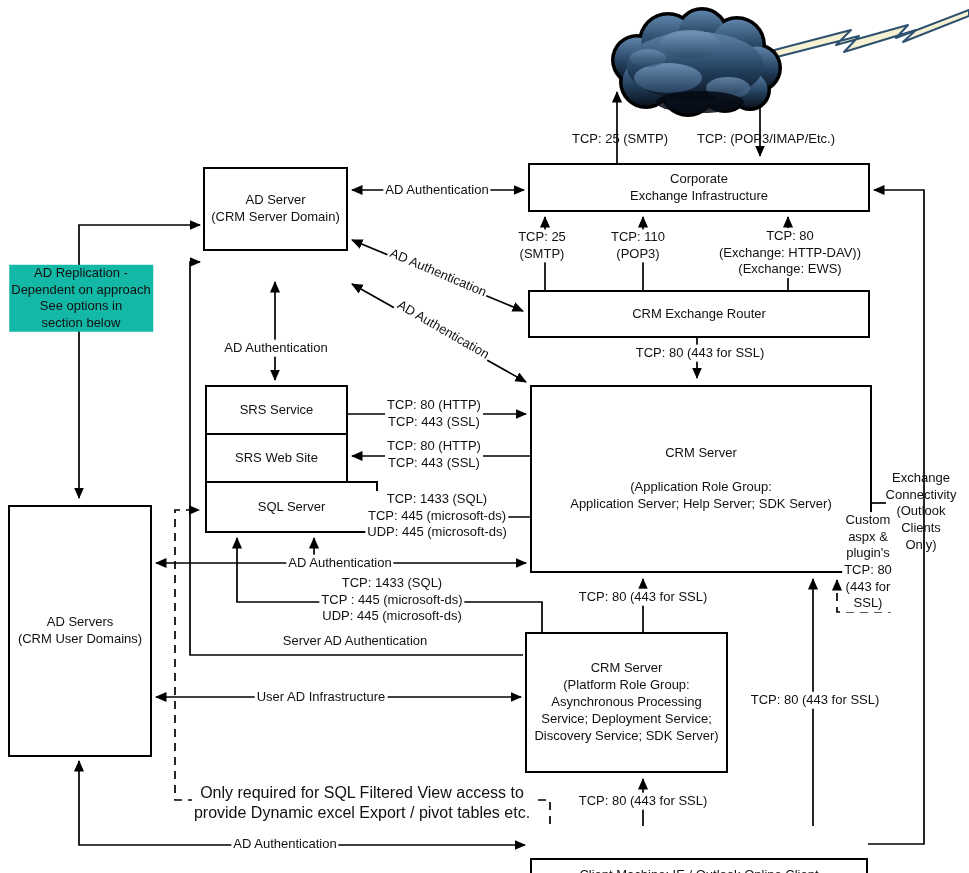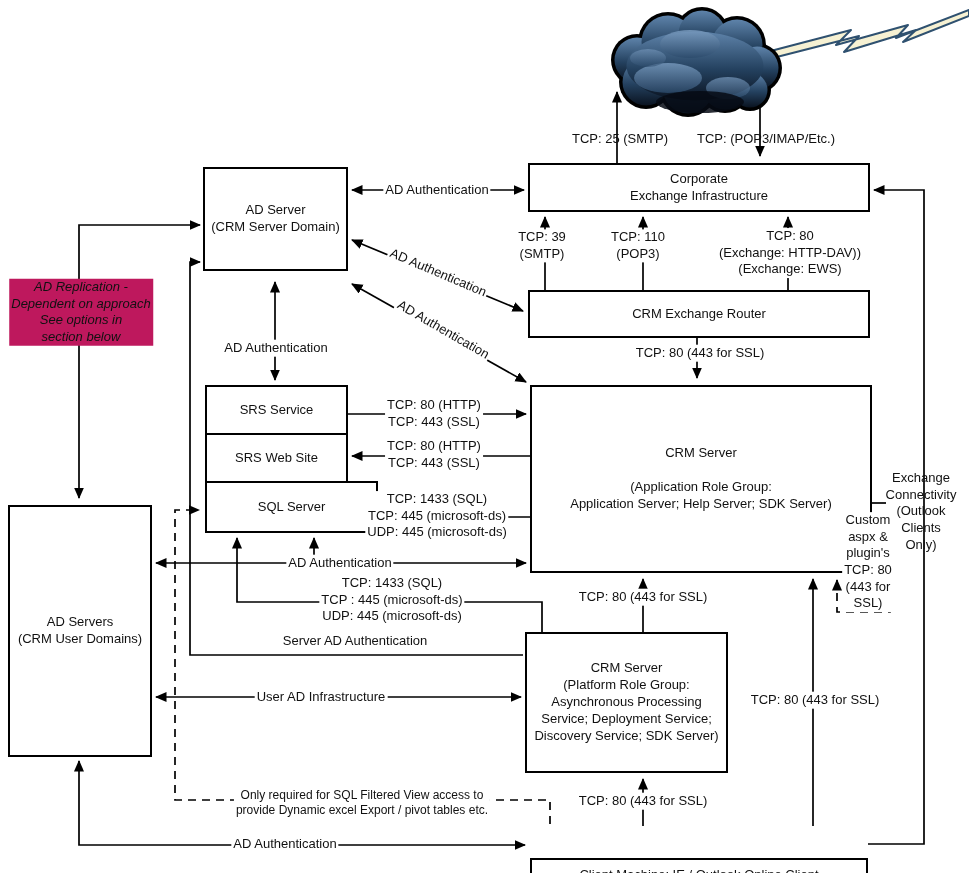--- a/index.html
+++ b/index.html
@@ -12,21 +12,21 @@
     position:absolute;z-index:2;box-sizing:border-box;border:2px solid #000;background:#fff;
     display:flex;align-items:center;justify-content:center;text-align:center;
     font-size:13px;line-height:1.3;white-space:pre-line;
   }
   .lbl{
     position:absolute;z-index:3;transform:translate(-50%,-50%);
     text-align:center;font-size:13px;line-height:1.28;white-space:pre-line;
     background:#fff;padding:0 2px;
   }
   .lbl.nobg{background:transparent;}
-  .lbl.small{font-size:12px;}
+  .lbl.small{font-size:16px;}
   .lbl.rot23{transform:translate(-50%,-50%) rotate(23deg);}
   .lbl.rot30{transform:translate(-50%,-50%) rotate(30deg);}
 </style>
 </head>
 <body>
 
 <div id="canvas">
 
   <svg id="wires" width="969" height="873" viewBox="0 0 969 873">
     <defs>
@@ -127,21 +127,21 @@
       <g>
         <ellipse cx="690" cy="44" rx="30" ry="14" fill="url(#cg2)" opacity="0.85"></ellipse>
         <ellipse cx="668" cy="78" rx="34" ry="15" fill="url(#cg2)" opacity="0.8"></ellipse>
         <ellipse cx="728" cy="88" rx="22" ry="11" fill="url(#cg2)" opacity="0.7"></ellipse>
         <ellipse cx="648" cy="58" rx="18" ry="9" fill="url(#cg2)" opacity="0.6"></ellipse>
         <ellipse cx="700" cy="102" rx="44" ry="11" fill="#060b14" opacity="0.85"></ellipse>
       </g>
     </g>
   </svg>
 
-  <div class="node" style="left:203px;top:167px;width:145px;height:104px;">AD Server
+  <div class="node" style="left:203px;top:167px;width:145px;height:84px;">AD Server
 (CRM Server Domain)</div>
 
   <div class="node" style="left:528px;top:290px;width:342px;height:48px;">CRM Exchange Router</div>
 
   <div class="node" style="left:528px;top:163px;width:342px;height:49px;">Corporate
 Exchange Infrastructure</div>
 
   <div class="node" style="left:205px;top:385px;width:143px;height:50px;">SRS Service</div>
   <div class="node" style="left:205px;top:433px;width:143px;height:50px;">SRS Web Site</div>
   <div class="node" style="left:205px;top:481px;width:173px;height:52px;">SQL Server</div>
@@ -160,36 +160,36 @@
 Service; Deployment Service;
 Discovery Service; SDK Server)</div>
 
   <div class="node" style="left:530px;top:826px;width:338px;height:34px;margin-top:32px;">Client Machine: IE / Outlook Online Client</div>
 
   <div class="lbl nobg" style="left:620px;top:139px;">TCP: 25 (SMTP)</div>
   <div class="lbl nobg" style="left:766px;top:139px;">TCP:  (POP3/IMAP/Etc.)</div>
 
   <div class="lbl" style="left:437px;top:190px;">AD Authentication</div>
 
-  <div class="lbl" style="left:542px;top:246px;">TCP: 39
+  <div class="lbl" style="left:542px;top:246px;">TCP: 25
 (SMTP)</div>
   <div class="lbl" style="left:638px;top:246px;">TCP: 110
 (POP3)</div>
   <div class="lbl" style="left:790px;top:253px;">TCP: 80
 (Exchange: HTTP-DAV))
 (Exchange: EWS)</div>
 
   <div class="lbl rot23" style="left:438px;top:273px;">AD Authentication</div>
   <div class="lbl rot30" style="left:443px;top:330px;">AD Authentication</div>
 
   <div class="lbl" style="left:276px;top:348px;">AD Authentication</div>
 
   <div class="lbl" style="left:700px;top:353px;">TCP: 80 (443 for SSL)</div>
 
-  <div class="lbl nobg" style="left:81px;top:312px;background:#be185d;font-style:italic;">AD Replication -
+  <div class="lbl nobg" style="left:81px;top:298px;background:#14b8a6;">AD Replication -
 Dependent on approach
 See options in
 section below</div>
 
   <div class="lbl" style="left:434px;top:414px;">TCP: 80 (HTTP)
 TCP: 443 (SSL)</div>
   <div class="lbl" style="left:434px;top:455px;">TCP: 80 (HTTP)
 TCP: 443 (SSL)</div>
   <div class="lbl" style="left:437px;top:516px;">TCP: 1433 (SQL)
 TCP: 445 (microsoft-ds)

